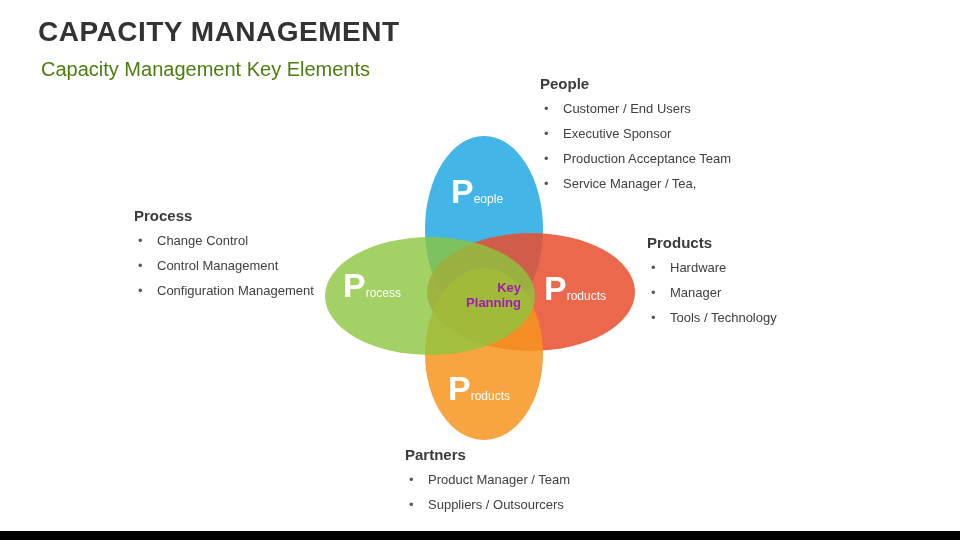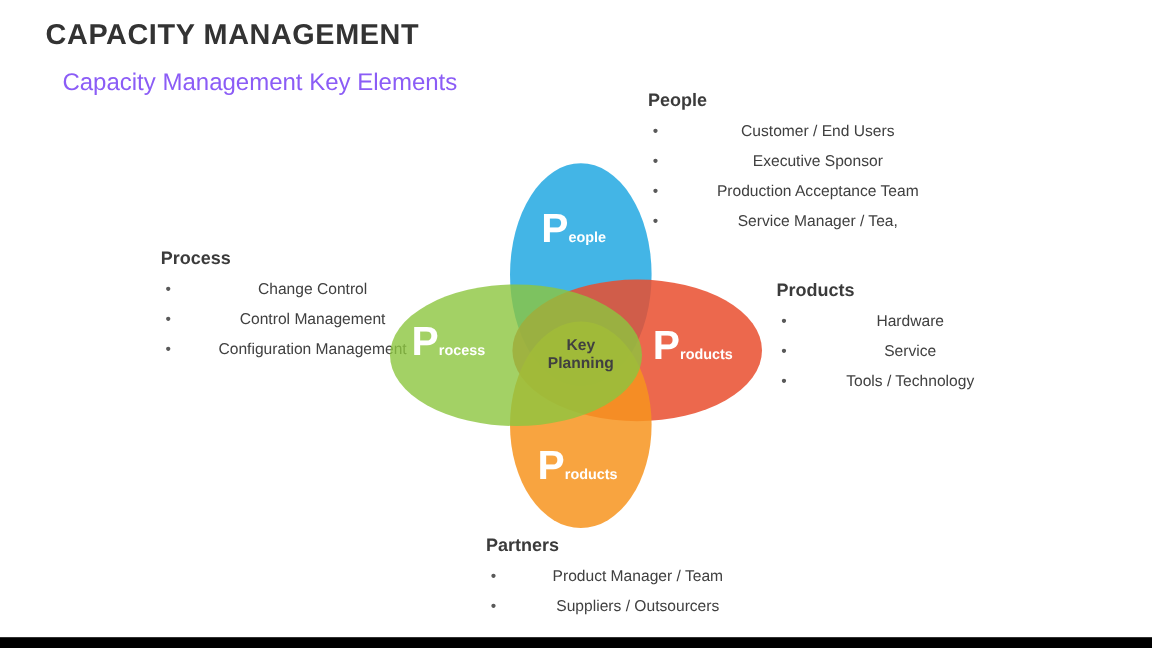--- a/index.html
+++ b/index.html
@@ -7,56 +7,56 @@
   body {
     position: relative;
     width: 960px; height: 540px;
     background: #ffffff;
     font-family: "Liberation Sans", sans-serif;
     overflow: hidden;
     color: #3b3b3b;
   }
   .title {
     position: absolute; left: 38px; top: 16px;
-    font-size: 24px; font-weight: 700; color: #333333;
+    font-size: 28px; font-weight: 700; color: #333333;
     letter-spacing: 0.5px;
   }
   .subtitle {
-    position: absolute; left: 52px; top: 58px;
-    font-size: 20px; font-weight: 400; color: #8b5cf6;
+    position: absolute; left: 41px; top: 58px;
+    font-size: 20px; font-weight: 400; color: #4d7c0f;
   }
 
   
   .petal { position: absolute; border-radius: 50%; }
   .petal-people   { left: 425px; top: 136px; width: 118px; height: 186px; background: rgba(41,171,226,0.88);  z-index: 1; }
   .petal-products { left: 427px; top: 233px; width: 208px; height: 118px; background: rgba(233,78,46,0.85);   z-index: 2; }
   .petal-partners { left: 425px; top: 268px; width: 118px; height: 172px; background: rgba(247,148,30,0.85);  z-index: 3; }
   .petal-process  { left: 325px; top: 237px; width: 210px; height: 118px; background: rgba(140,198,63,0.80);  z-index: 4; }
 
   .petal-label {
     position: absolute; z-index: 6; color: #ffffff; white-space: nowrap;
   }
   .petal-label .big   { font-size: 34px; font-weight: 700; }
-  .petal-label .small { font-size: 12px; font-weight: 700; }
+  .petal-label .small { font-size: 12px; font-weight: 400; }
   .label-people   { left: 451px; top: 172px; }
   .label-process  { left: 343px; top: 266px; }
   .label-products { left: 544px; top: 269px; }
   .label-partners { left: 448px; top: 369px; }
 
   .center-label {
     position: absolute; z-index: 6;
     left: 447px; top: 280px; width: 74px;
-    text-align: center; color: #404040;
+    text-align: right; color: #a21caf;
     font-size: 13px; font-weight: 700; line-height: 15px;
   }
 
   
   .group { position: absolute; }
   .group h3 { font-size: 15px; font-weight: 700; color: #3b3b3b; margin-bottom: 8px; }
-  .group ul { list-style: none; text-align: center; }
+  .group ul { list-style: none; }
   .group li {
     position: relative;
     font-size: 13px; color: #404040;
     padding-left: 23px; height: 25px; line-height: 18px;
   }
   .group li::before {
     content: "\2022";
     position: absolute; left: 4px; top: 0;
     color: #595959; font-size: 13px;
   }
@@ -115,21 +115,21 @@
     <li>Change Control</li>
     <li>Control Management</li>
     <li>Configuration Management</li>
   </ul>
 </div>
 
 <div class="group group-products">
   <h3>Products</h3>
   <ul>
     <li>Hardware</li>
-    <li>Service</li>
+    <li>Manager</li>
     <li>Tools / Technology</li>
   </ul>
 </div>
 
 <div class="group group-partners">
   <h3>Partners</h3>
   <ul>
     <li>Product Manager / Team</li>
     <li>Suppliers / Outsourcers</li>
   </ul>

